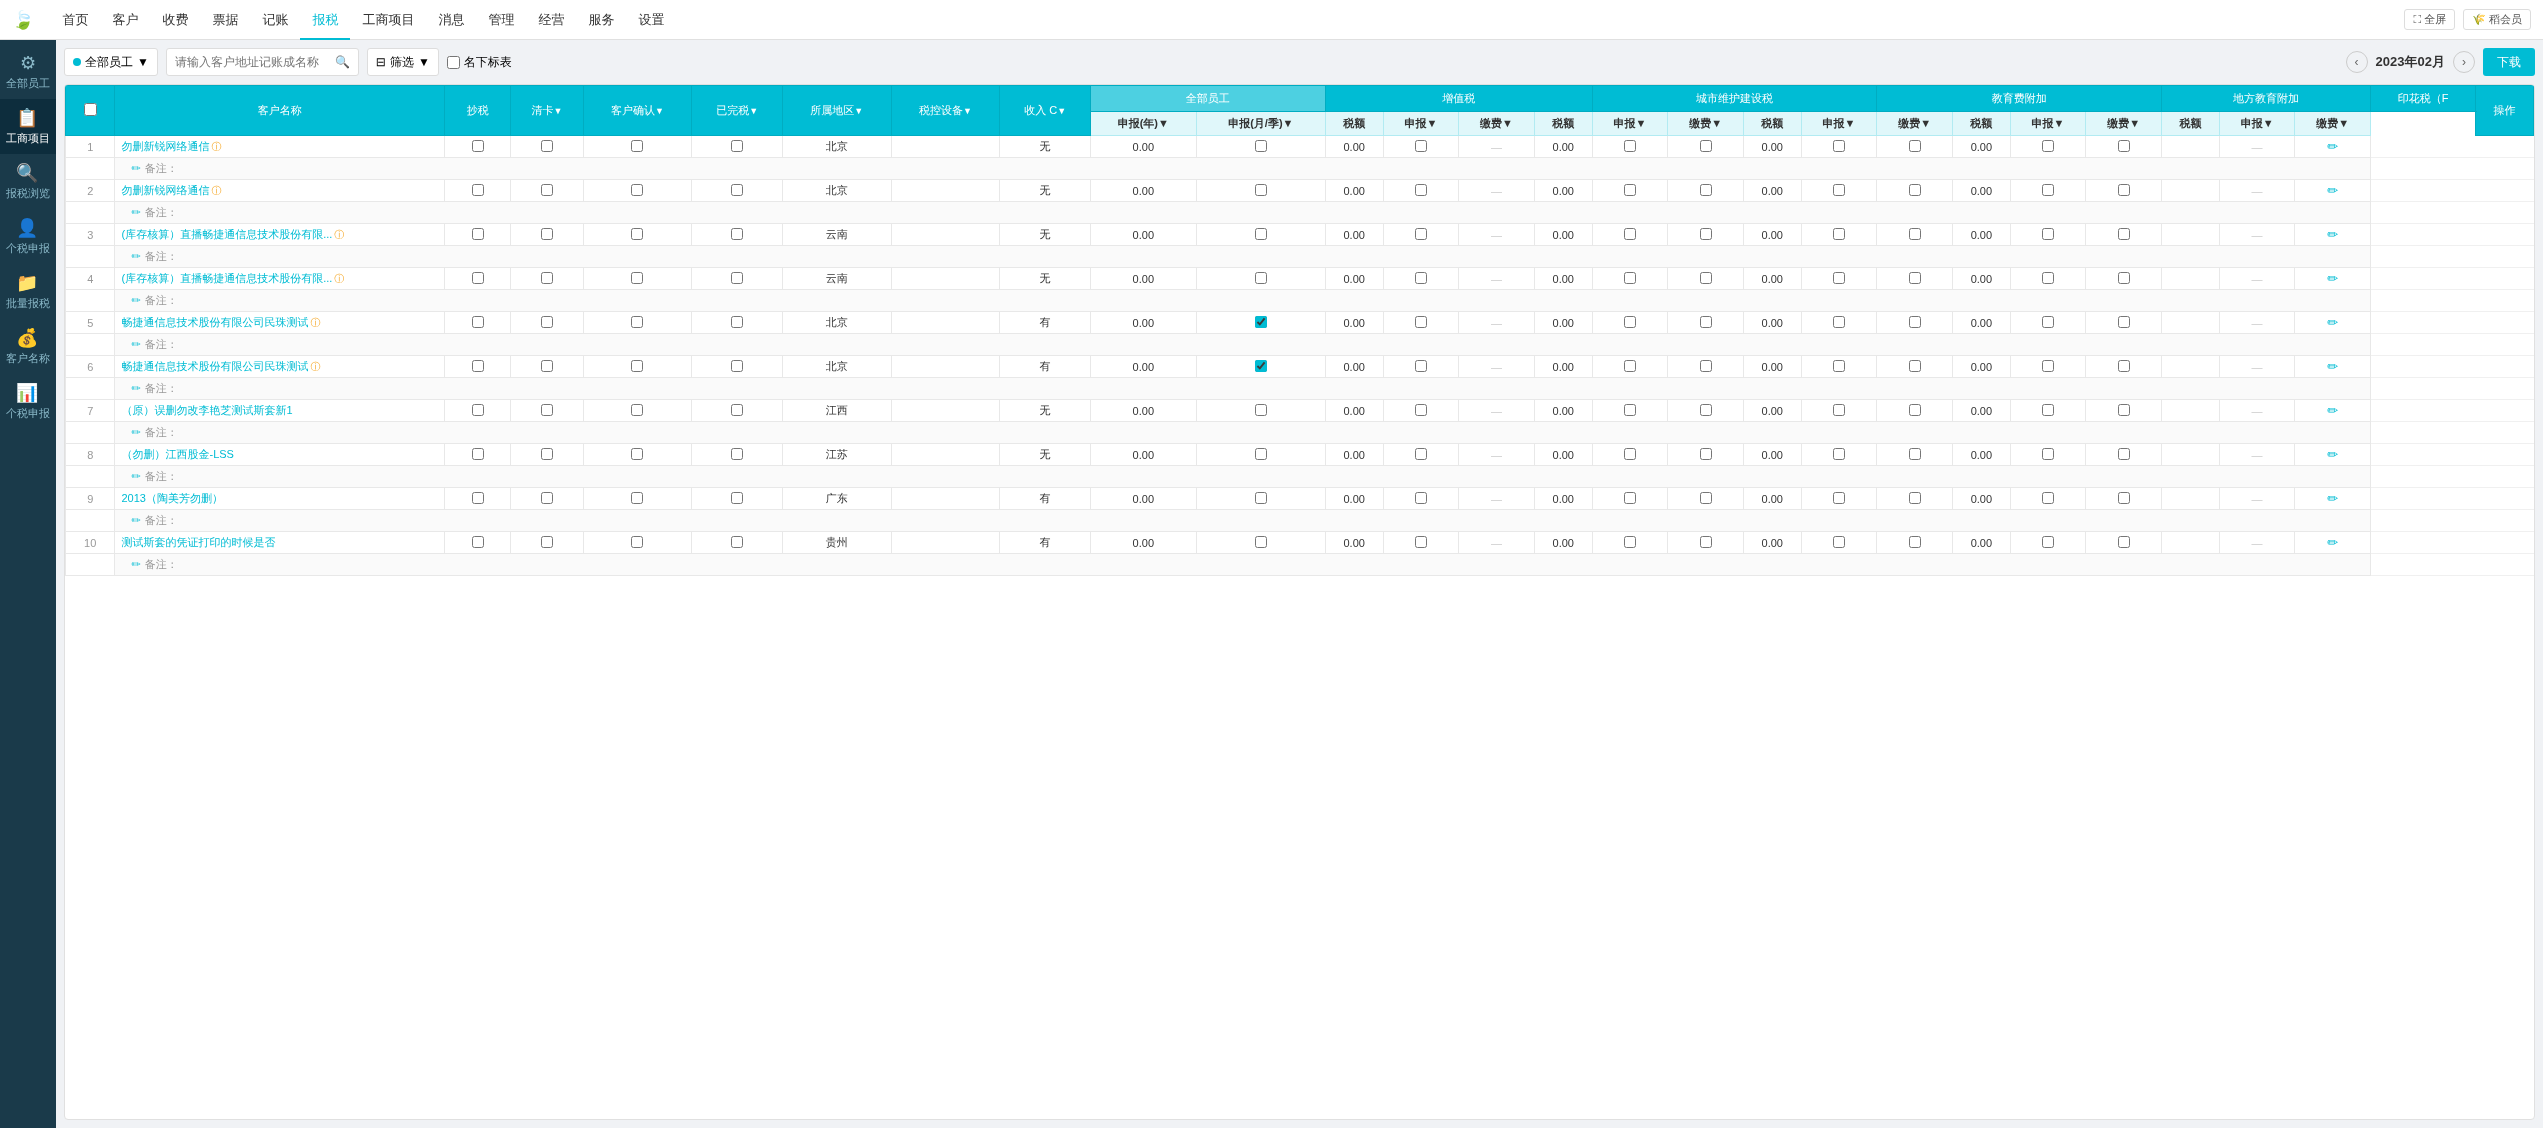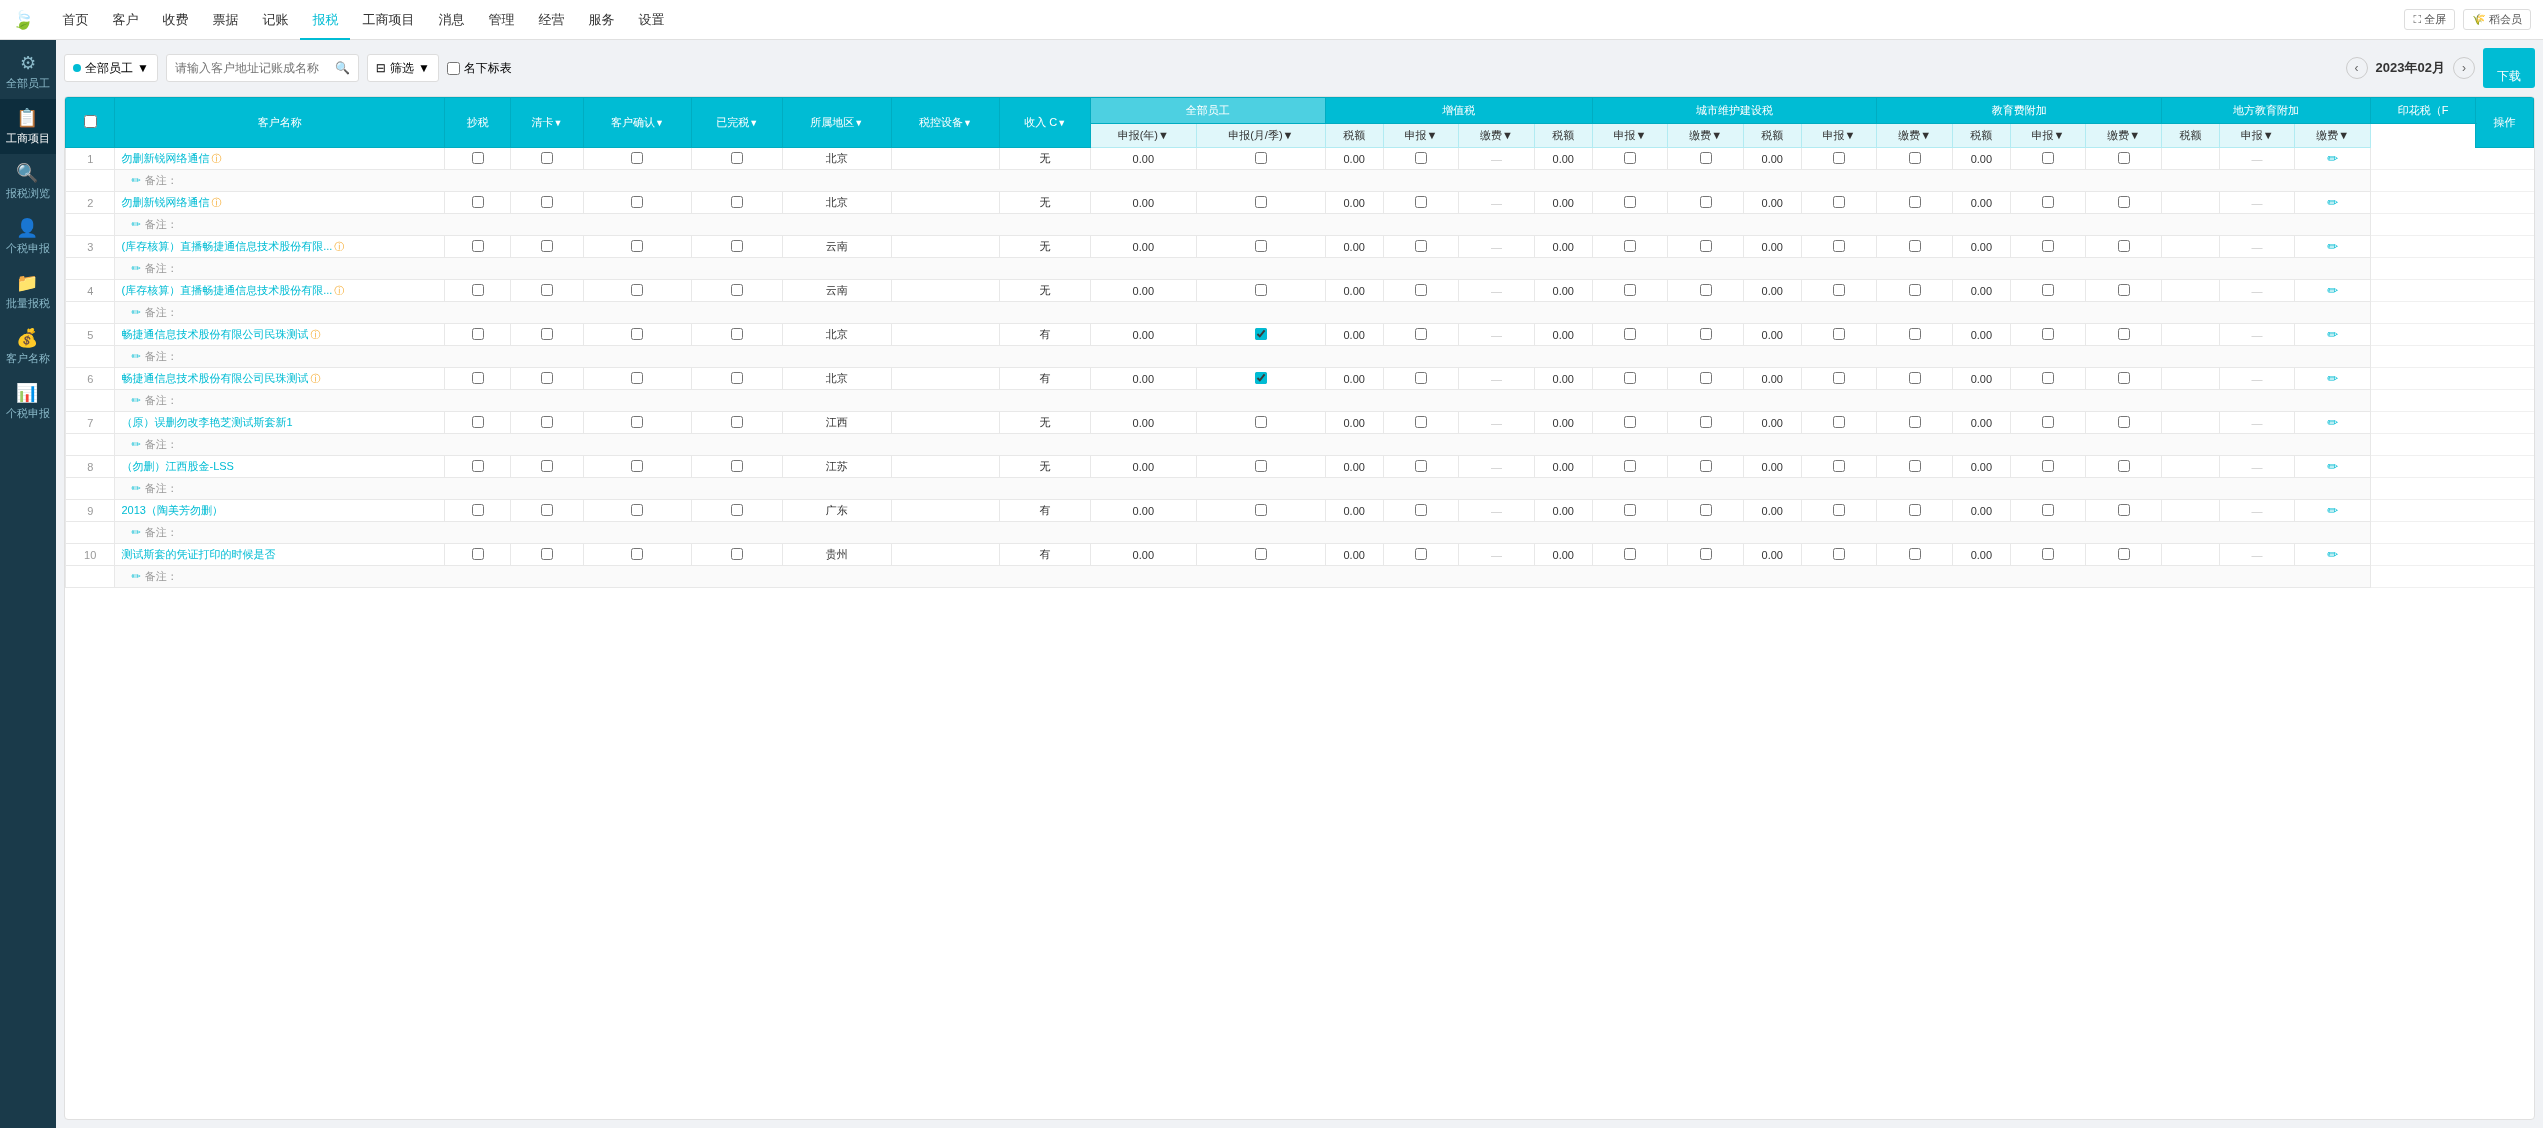--- a/index.html
+++ b/index.html
@@ -178,21 +178,21 @@
       display: flex; align-items: center; justify-content: center;
       font-size: 12px;
       color: #666;
     }
     .date-text { font-size: 13px; font-weight: bold; color: #333; }
     .download-btn {
       background: #00bcd4;
       color: #fff;
       border: none;
       border-radius: 3px;
-      padding: 20px 14px;
+      padding: 5px 14px;
       font-size: 12px;
       cursor: pointer;
       height: 28px;
     }
 
     
     .table-container {
       flex: 1;
       overflow: auto;
       background: #fff;
@@ -217,21 +217,21 @@
       text-align: center;
       font-weight: normal;
     }
     thead tr.header-row-2 th {
       background: #e0f7fa;
       color: #333;
       padding: 4px 6px;
       border: 1px solid #b2ebf2;
       white-space: nowrap;
       text-align: center;
-      font-weight: normal;
+      font-weight: bold;
     }
 
     tbody tr { border-bottom: 1px solid #f0f0f0; }
 
     td {
       padding: 3px 6px;
       border: 1px solid #e8e8e8;
       white-space: nowrap;
       text-align: center;
       font-size: 11px;

